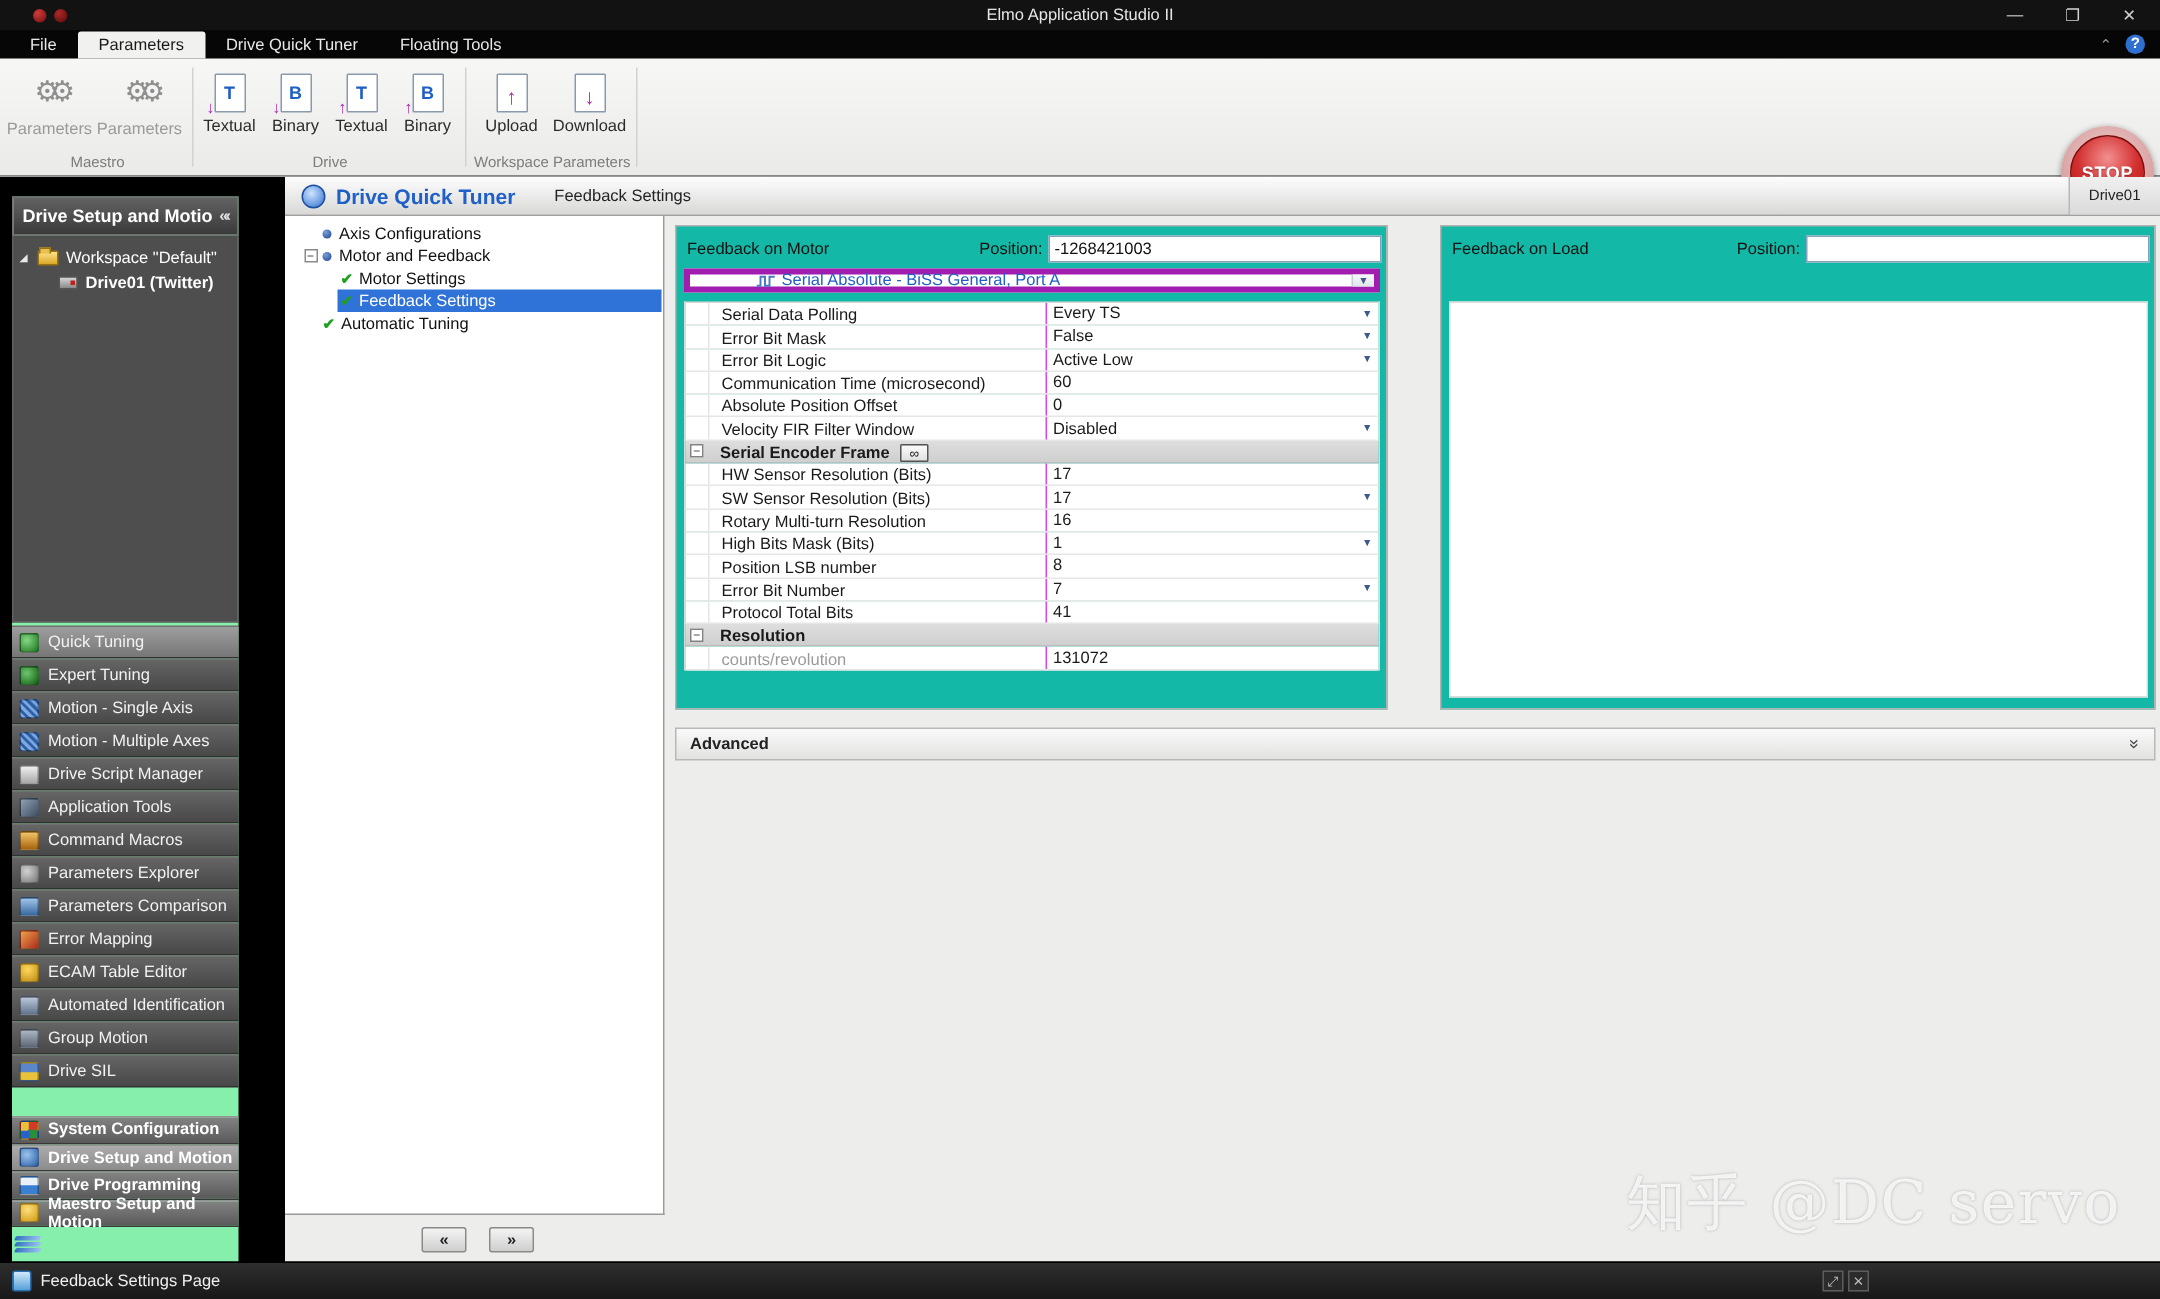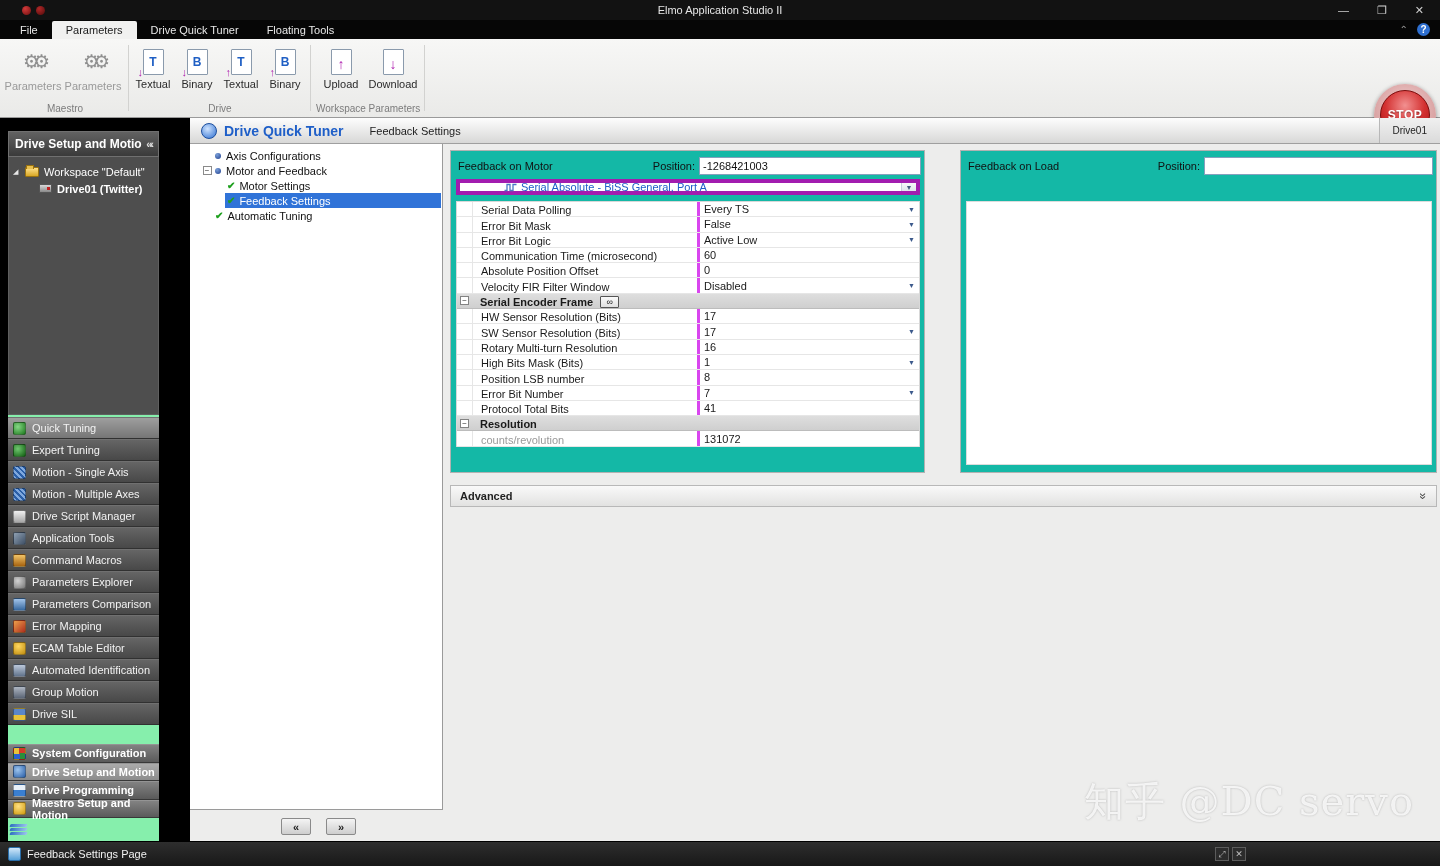--- a/index.html
+++ b/index.html
@@ -126,21 +126,21 @@
   .panel.load .fp-combo {background:#f2f2f2; border-color:#bdbdbd;}
   .panel.load .combo-text {color:#9a9a9a;}
   .fl-body {position:absolute; top:50px; left:5px; right:4px; bottom:7px; border:1px solid #dcdcdc; background:#fff;}
 
   
   .pg {position:absolute; top:50px; left:5px; right:4px; border:1px solid #d8d8d8; border-bottom:none;}
   .pg-row {display:flex; align-items:center; height:15.3px; background:#fff; border-bottom:1px solid #e6e6e6; font-size:11px; color:#1a1a1a;}
   .pg-gut {width:15px; align-self:stretch; display:flex; align-items:center; justify-content:center; flex:none;}
   .pg-collapse {display:none; width:9px; height:9px; border:1px solid #838383; background:#fff; font-size:8px; line-height:7px; text-align:center; color:#333;}
   .pg-label {flex:0 0 225px; align-self:stretch; display:flex; align-items:flex-end; border-left:1px solid #e6e6e6; padding-left:8px; white-space:nowrap; overflow:hidden;}
-  .pg-value {flex:1; align-self:stretch; display:flex; align-items:center; border-left:3px solid #d946ef; padding-left:4px; position:relative;}
+  .pg-value {flex:1; align-self:stretch; display:flex; align-items:center; border-left:1px solid #d946ef; padding-left:4px; position:relative;}
   .pg-dd {display:none; position:absolute; right:4px; font-size:7px; color:#3c5a8c;}
   .pg-row.dropdown .pg-dd {display:block;}
   .pg-row.section {background:linear-gradient(#dedede,#cfcfcf); border-bottom:1px solid #bcbcbc;}
   .pg-row.section .pg-collapse {display:block;}
   .pg-row.section .pg-label {font-weight:bold; border-left:none; flex:1;}
   .pg-row.muted .pg-label {color:#9a9a9a;}
   .pg-inf {display:none; margin-left:7px; width:19px; height:12px; border:1px solid #555; background:linear-gradient(#fbfbfb,#e0e0e0); font-size:9px; line-height:10px; text-align:center; color:#222; border-radius:1px; font-weight:normal;}
   .pg-row.tool .pg-inf {display:inline-block;}
 
   

